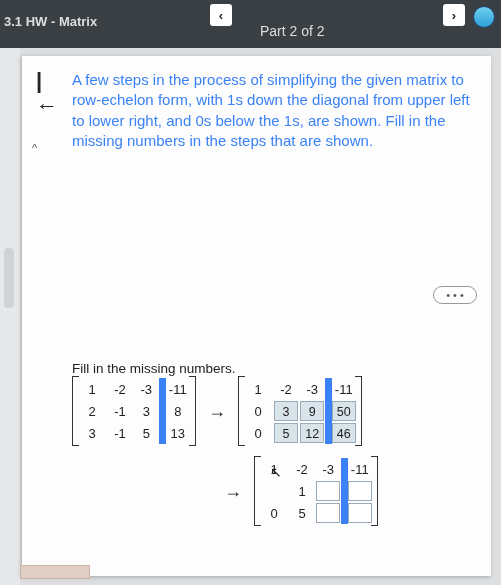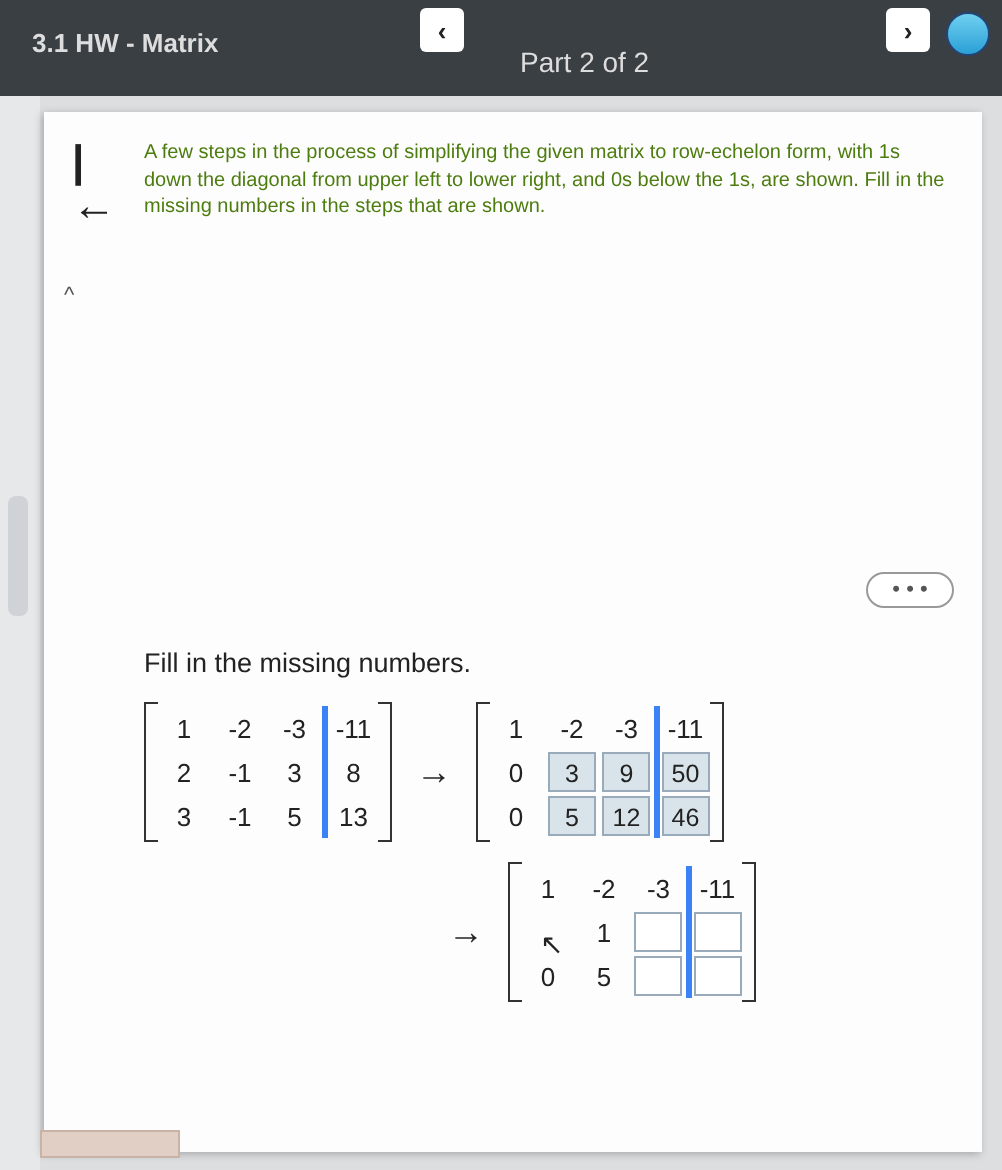--- a/index.html
+++ b/index.html
@@ -7,21 +7,21 @@
     font-family: Arial, Helvetica, sans-serif;
     background: #dcdee0;
     width: 501px;
     height: 585px;
     overflow: hidden;
     position: relative;
   }
   .topbar {
     background: #3a3f44;
     color: #e8e8e8;
-    padding: 4px 10px 8px 16px;
+    padding: 4px 10px 8px 4px;
     display: flex;
     align-items: center;
     height: 48px;
     position: relative;
   }
   .topbar .title-block { line-height: 1.1; }
   .topbar .t1 { font-size: 13px; font-weight: bold; color:#ddd; }
   .topbar .t2 { font-size: 15px; font-weight: bold; color:#eee; }
   .nav-btn {
     width: 22px; height: 22px;
@@ -49,45 +49,45 @@
     margin: 8px 10px 0 22px;
     height: 520px;
     position: relative;
     box-shadow: -1px 1px 4px rgba(0,0,0,.25);
   }
   .instr-row { display:flex; padding: 14px 16px 10px 14px; gap:10px; }
   .back-arrow {
     font-size: 22px; font-weight: bold; color:#222; cursor:pointer;
     width:26px; flex:none; line-height:1;
   }
-  .instr-text { font-size: 10px; color:#4d7c0f; line-height:1.35; }
+  .instr-text { font-size: 15px; color:#3b82f6; line-height:1.35; }
   .caret-up {
     position:absolute; left:10px; top:86px;
     font-size:11px; color:#555; cursor:pointer;
   }
   .ellipsis-pill {
     position:absolute; right:14px; top:230px;
     width:44px; height:18px; border:1px solid #999; border-radius:9px;
     display:flex; align-items:center; justify-content:center;
     font-size:11px; color:#555; cursor:pointer; background:#fff;
   }
 
   .work-area { padding: 200px 20px 0 50px; font-size:13.5px; color:#222; }
-  .prompt2 { margin-bottom: 12px; }
+  .prompt2 { }
 
   .matrix-row { display:flex; align-items:center; gap:8px; flex-wrap:wrap; }
   .arrow { font-size:18px; padding:0 4px; }
 
   table.mat { border-collapse: collapse; position:relative; }
   table.mat td {
     width: 28px; height: 22px;
     text-align:center; vertical-align:middle;
     font-size: 13px;
   }
-  table.mat td.aug { border-left: 3px solid #3b82f6; }
+  table.mat td.aug { border-left: 7px solid #3b82f6; }
   .bracket-wrap { position:relative; padding: 2px 6px; }
   .bracket-wrap::before, .bracket-wrap::after {
     content:""; position:absolute; top:0; bottom:0; width:6px;
     border-top:1.5px solid #333; border-bottom:1.5px solid #333;
   }
   .bracket-wrap::before { left:0; border-left:1.5px solid #333; }
   .bracket-wrap::after { right:0; border-right:1.5px solid #333; }
 
   .filled {
     display:inline-block; min-width:24px; height:20px; line-height:20px;

